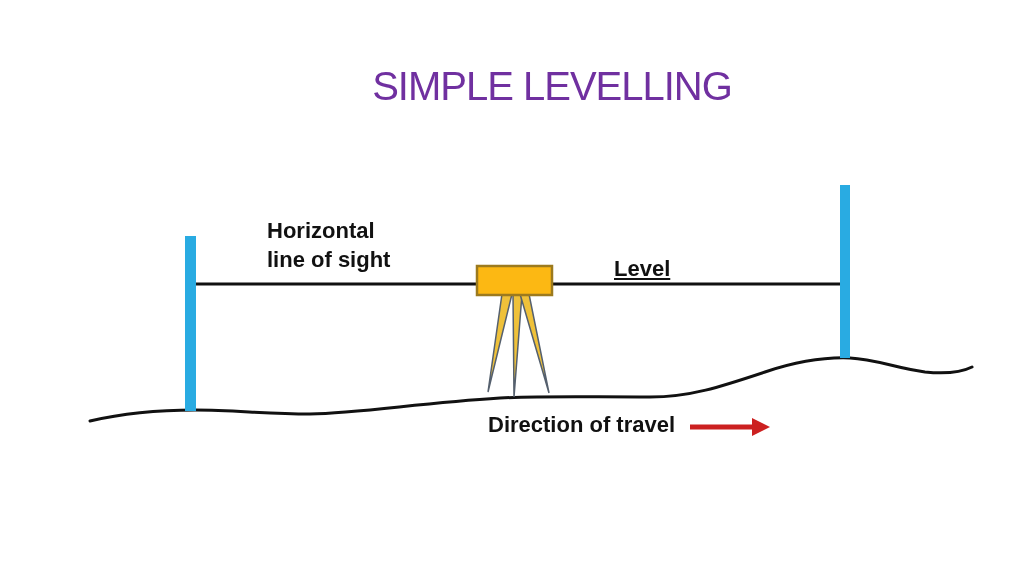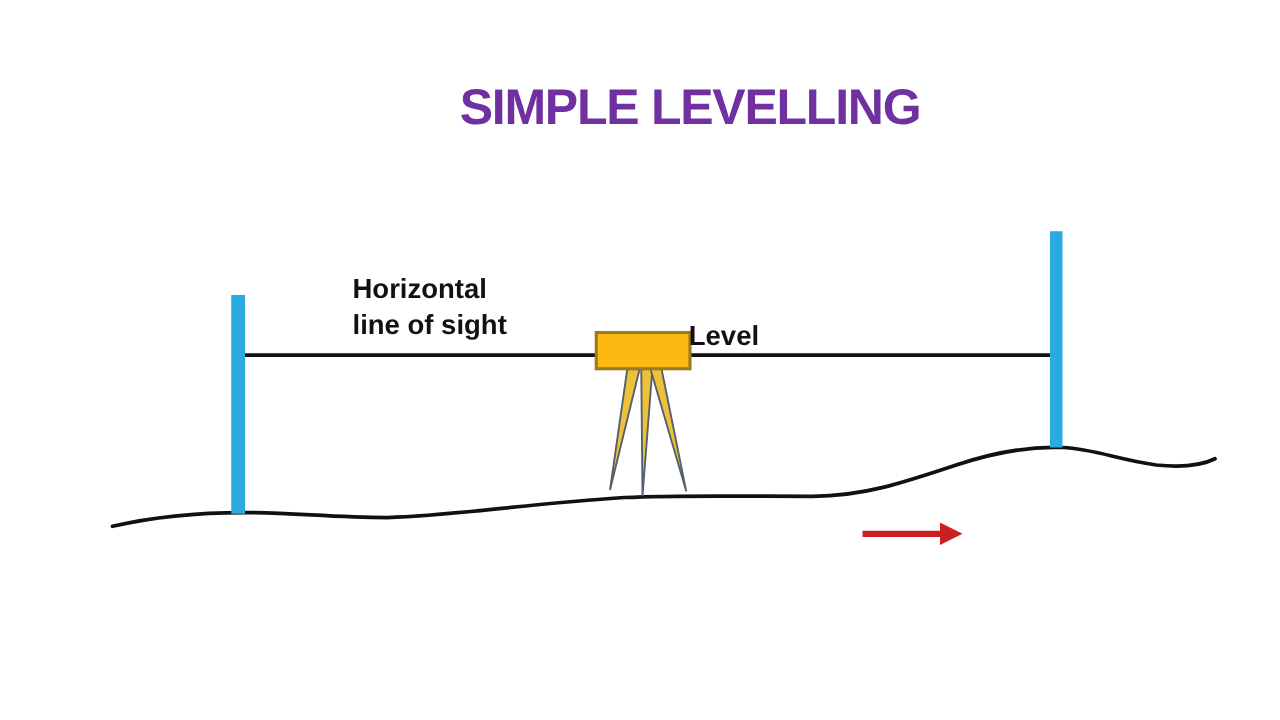--- a/index.html
+++ b/index.html
@@ -14,21 +14,21 @@
     background: #ffffff;
     overflow: hidden;
     font-family: "Liberation Sans", sans-serif;
   }
   .title {
     position: absolute;
     left: 80px;
     right: 0;
     top: 64px;
     text-align: center;
-    font-weight: 700;
+    font-weight: 400;
     font-size: 40px;
     letter-spacing: -1px;
     color: #7030A0;
     line-height: 1.1;
   }
   .diagram-svg {
     position: absolute;
     left: 0;
     top: 0;
     width: 1024px;
@@ -36,22 +36,22 @@
   }
   .label {
     position: absolute;
     font-weight: 700;
     font-size: 22px;
     line-height: 29px;
     color: #111111;
     white-space: pre-line;
   }
   .lbl-graduated-staff { left: 60px;  top: 234px; }
-  .lbl-line-of-sight   { left: 267px; top: 216px; margin-left: 15px; }
-  .lbl-level           { left: 551px; top: 254px; white-space: nowrap; }
+  .lbl-line-of-sight   { left: 267px; top: 216px; }
+  .lbl-level           { left: 614px; top: 254px; white-space: nowrap; text-decoration: underline; }
   .lbl-direction       { left: 488px; top: 410px; white-space: nowrap; }
 </style>
 </head>
 <body>
 
 <div class="slide">
 
   <div class="title">SIMPLE LEVELLING</div>
 
   <svg class="diagram-svg" viewBox="0 0 1024 576">
@@ -80,14 +80,15 @@
     <line x1="690" y1="427" x2="752" y2="427" stroke-width="5" stroke="#CC2020"></line>
     <polygon points="752,418 770,427 752,436" fill="#CC2020"></polygon>
   </svg>
 
 
   <div class="label lbl-line-of-sight">Horizontal
 line of sight</div>
 
   <div class="label lbl-level">Level</div>
 
+  <div class="label lbl-direction">Direction of travel</div>
 
 </div>
 
 </body></html>

